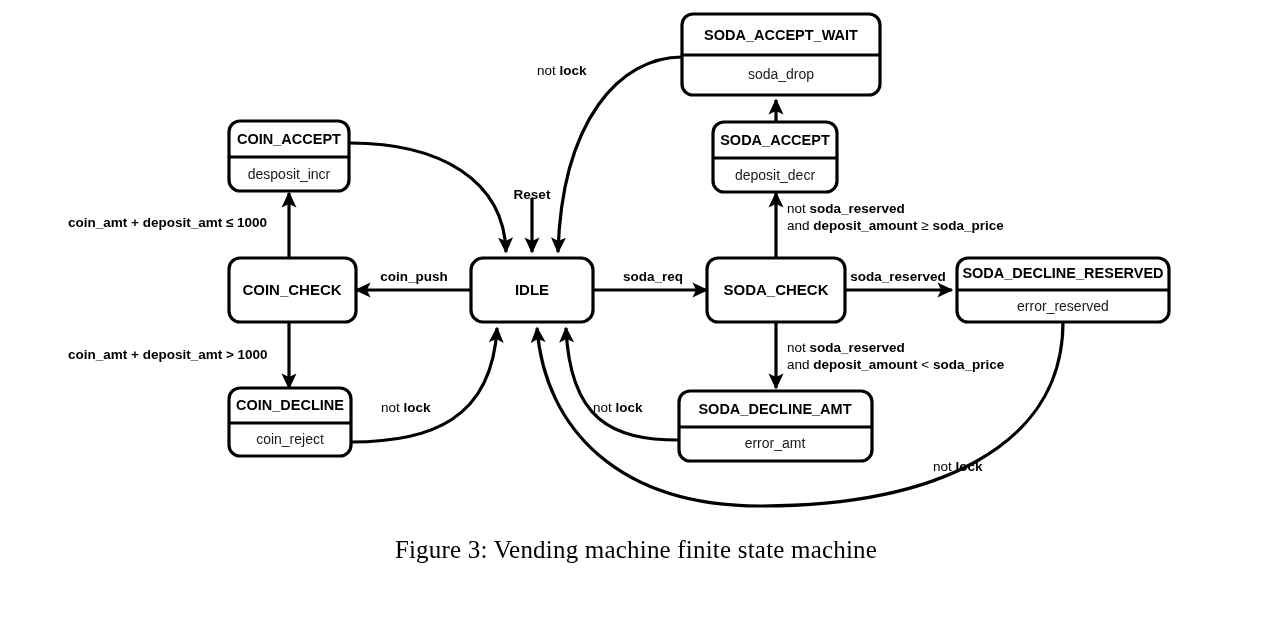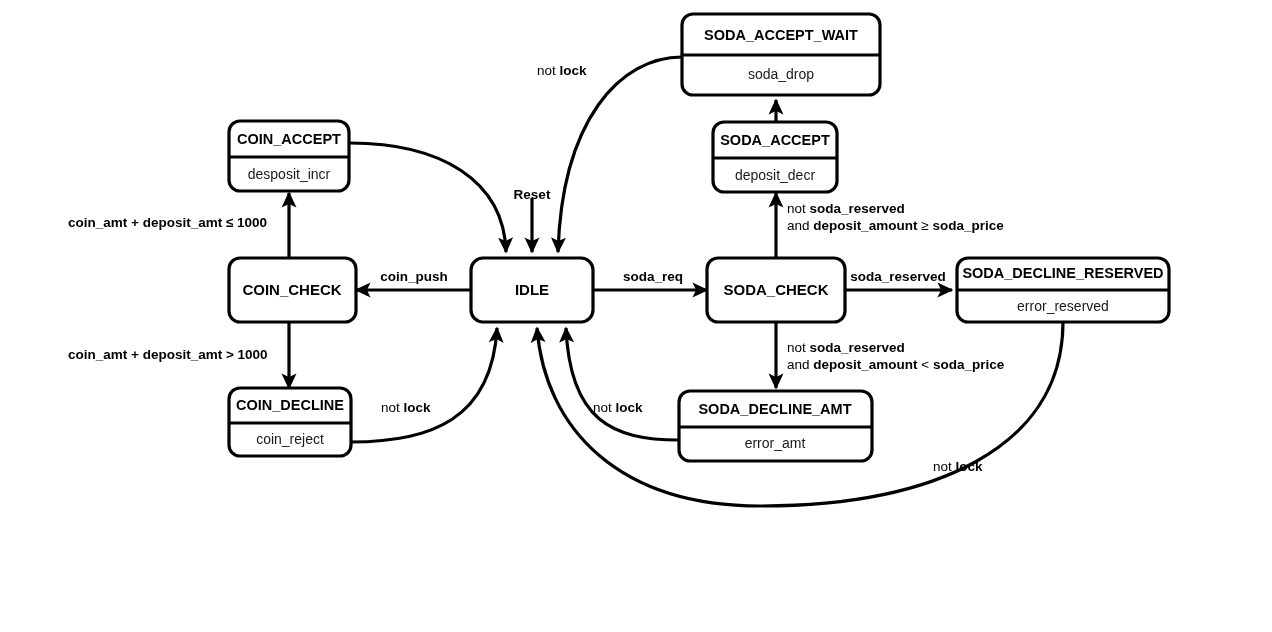--- a/index.html
+++ b/index.html
@@ -215,14 +215,15 @@
 
     <g>
       <rect class="state-box" x="957" y="258" width="212" height="64" rx="11" ry="11"></rect>
       <line class="state-divider" x1="957" y1="290" x2="1169" y2="290"></line>
       <text class="state-title" x="1063" y="274">SODA_DECLINE_RESERVED</text>
       <text class="state-action" x="1063" y="307">error_reserved</text>
     </g>
 
   </svg>
 
+  <div class="caption">Figure 3:  Vending machine finite state machine</div>
 
 </div>
 
 </body></html>

